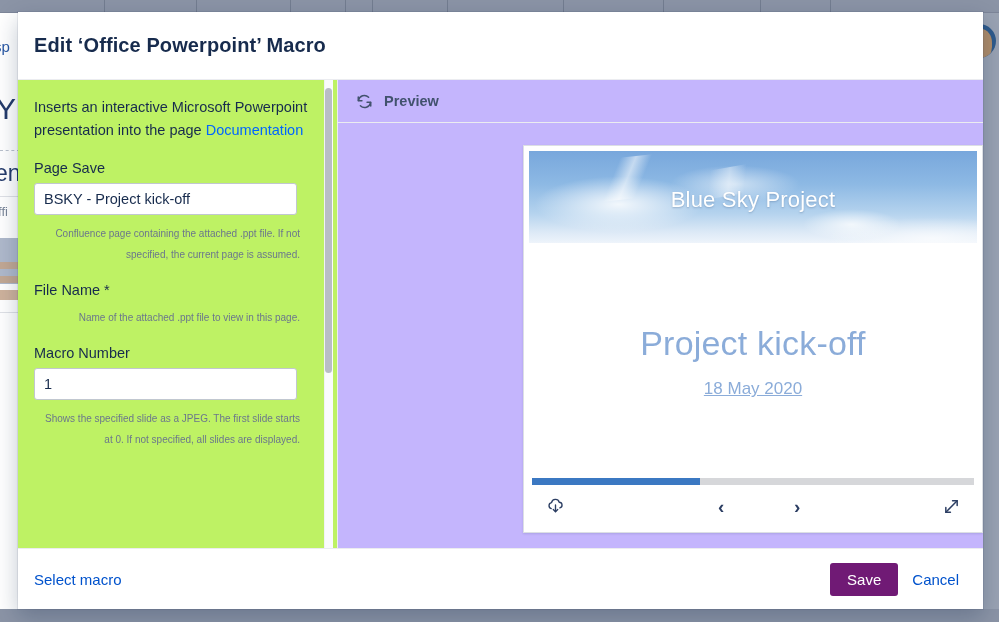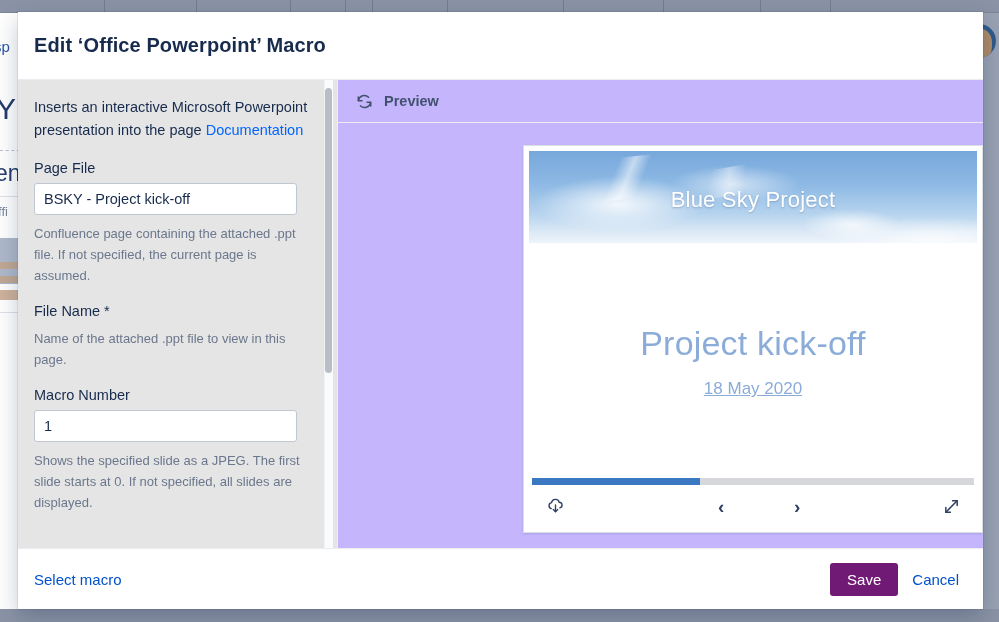--- a/index.html
+++ b/index.html
@@ -102,21 +102,21 @@
     min-height: 0;
     border-bottom: 1px solid #ebecf0;
   }
 
   
   .form-panel {
     width: 320px; flex: 0 0 320px;
     position: relative;
     border-right: 1px solid #ebecf0;
     overflow: hidden;
-    background: #e5e5e5;
+    background: #bef264;
   }
   .form-scroll {
     position: absolute; inset: 0;
     padding: 16px 18px 14px 16px;
     overflow: hidden;
   }
   .macro-desc {
     font-size: 14.5px;
     line-height: 23px;
     color: #172b4d;
@@ -174,25 +174,26 @@
   }
   .select-arrows .up {
     top: 1px;
     border-bottom: 5px solid #253858;
   }
   .select-arrows .dn {
     bottom: 1px;
     border-top: 5px solid #253858;
   }
   .field-help {
-    font-size: 13px;
+    font-size: 10px;
     line-height: 21px;
     color: #6b778c;
     margin: 8px 0 16px 0;
     max-width: 266px;
+    text-align: right;
   }
   
   .form-sb-track {
     position: absolute;
     right: 4px; top: 0; width: 9px; bottom: 0;
     background: #fafbfc;
     border-left: 1px solid #f1f2f4;
   }
   .form-sb-thumb {
     position: absolute;
@@ -425,21 +426,21 @@
   </div>
 
   <div class="dlg-body">
 
     <div class="form-panel">
       <div class="form-scroll">
 
         <p class="macro-desc"><span>Inserts an interactive Microsoft Powerpoint presentation into the page </span><a class="doc-link" href="#">Documentation</a></p>
 
         <div class="field">
-          <div class="field-label">Page File</div>
+          <div class="field-label">Page Save</div>
           <input class="text-input" type="text" value="BSKY - Project kick-off" style="">
           <div class="field-help">Confluence page containing the attached .ppt file. If not specified, the current page is assumed.</div>
         </div>
 
         <div class="field">
           <div class="field-label">File Name *</div>
           <div class="field-help">Name of the attached .ppt file to view in this page.</div>
         </div>
 
         <div class="field">

